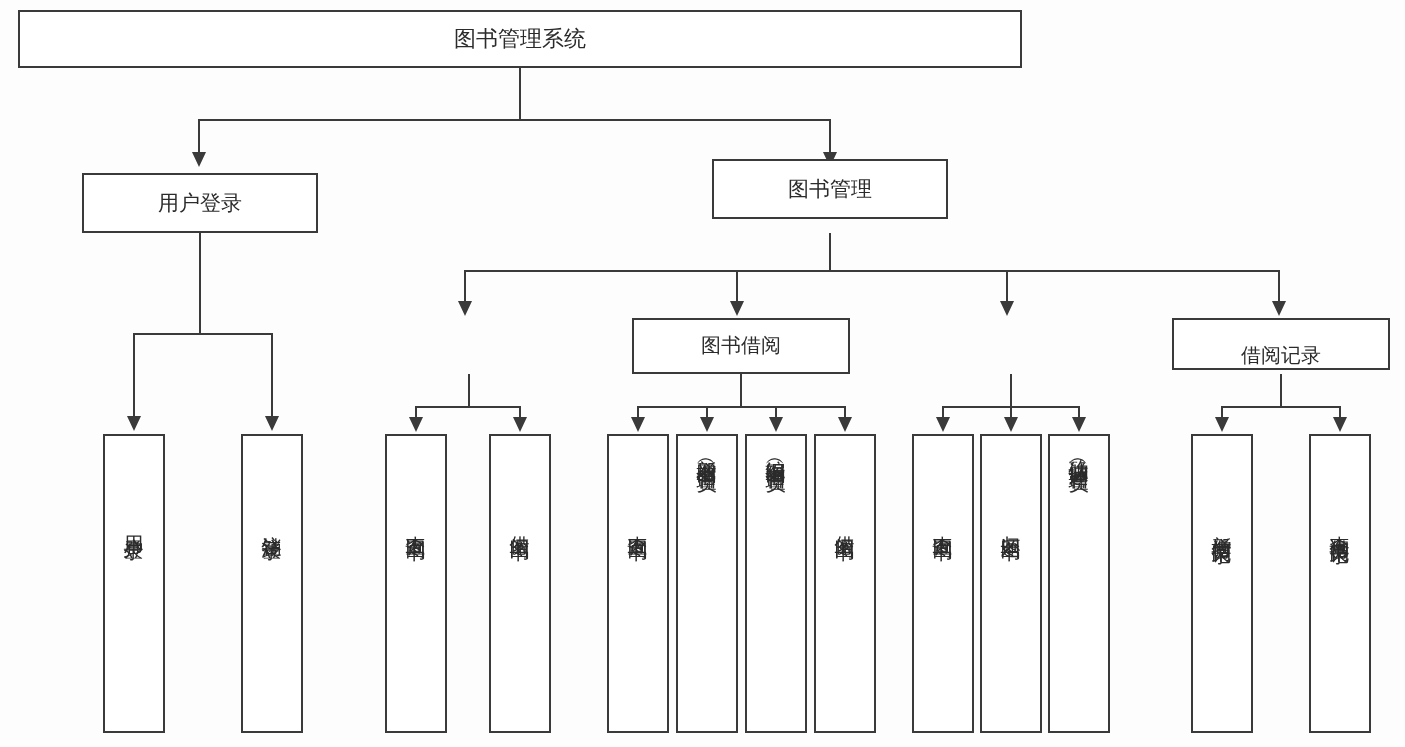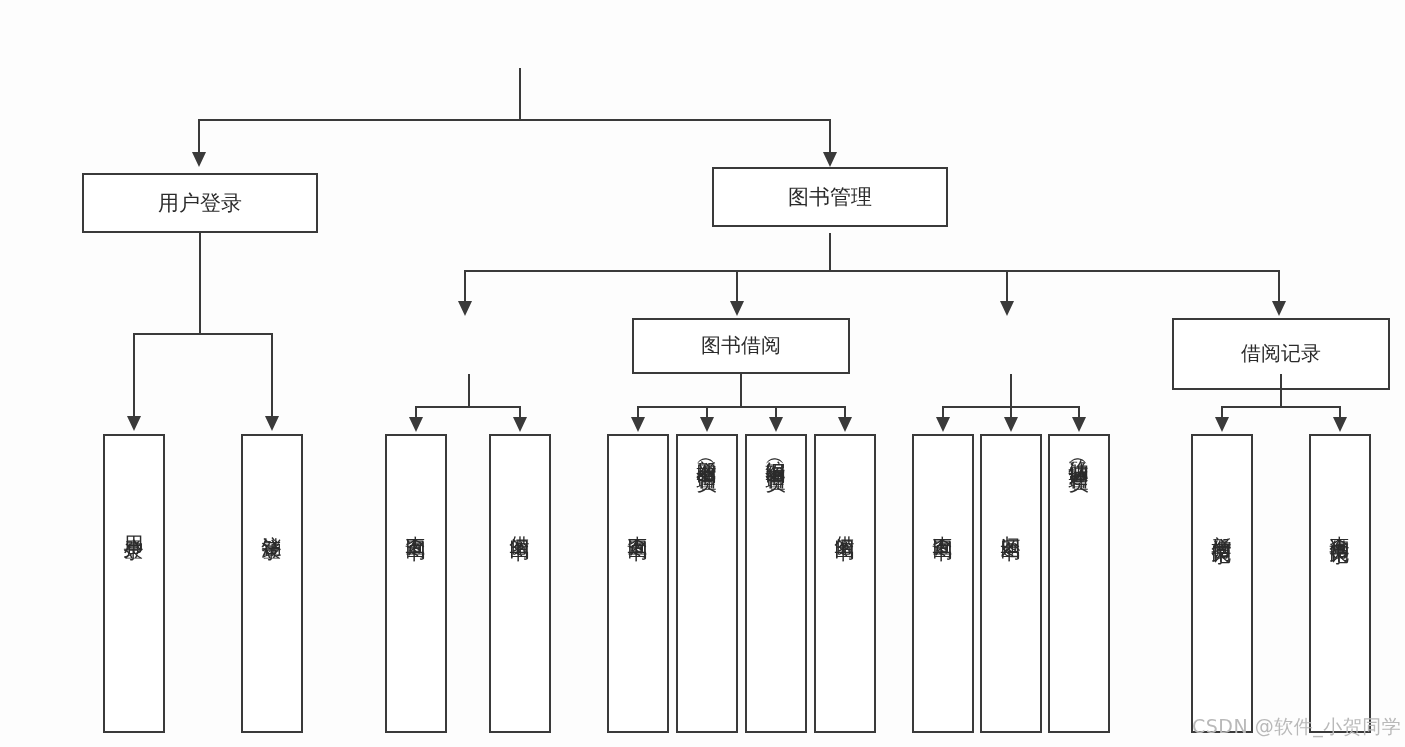--- a/index.html
+++ b/index.html
@@ -79,34 +79,37 @@
     font-size: 19px;
     white-space: nowrap;
     letter-spacing: 0.5px;
   }
 </style>
 </head>
 <body>
 
 <div id="canvas">
 
+  <div class="node root" style="left:18px; top:10px; width:1004px; height:58px;">
+    <span class="node-label">图书管理系统</span>
+  </div>
 
   <div class="edge v" style="left:519px; top:68px; height:52px;"></div>
 
   <div class="edge h" style="left:198px; top:119px; width:633px;"></div>
 
   <div class="edge v" style="left:198px; top:119px; height:35px;"></div>
   <div class="arrow" style="left:192px; top:152px;"></div>
   <div class="edge v" style="left:829px; top:119px; height:35px;"></div>
   <div class="arrow" style="left:823px; top:152px;"></div>
 
   <div class="node lvl2" style="left:82px; top:173px; width:236px; height:60px;">
     <span class="node-label">用户登录</span>
   </div>
-  <div class="node lvl2" style="left:712px; top:167px; width:236px; height:60px;">
+  <div class="node lvl2" style="left:712px; top:159px; width:236px; height:60px;">
     <span class="node-label">图书管理</span>
   </div>
 
   <div class="edge v" style="left:199px; top:233px; height:101px;"></div>
   <div class="edge h" style="left:133px; top:333px; width:139px;"></div>
   <div class="edge v" style="left:133px; top:333px; height:85px;"></div>
   <div class="arrow" style="left:127px; top:416px;"></div>
   <div class="edge v" style="left:271px; top:333px; height:85px;"></div>
   <div class="arrow" style="left:265px; top:416px;"></div>
 
@@ -124,21 +127,21 @@
   <div class="edge v" style="left:736px; top:270px; height:33px;"></div>
   <div class="arrow" style="left:730px; top:301px;"></div>
   <div class="edge v" style="left:1006px; top:270px; height:33px;"></div>
   <div class="arrow" style="left:1000px; top:301px;"></div>
   <div class="edge v" style="left:1278px; top:270px; height:33px;"></div>
   <div class="arrow" style="left:1272px; top:301px;"></div>
 
   <div class="node lvl3" style="left:632px; top:318px; width:218px; height:56px;">
     <span class="node-label">图书借阅</span>
   </div>
-  <div class="node lvl3" style="left:1172px; top:318px; width:218px; height:72px;">
+  <div class="node lvl3" style="left:1172px; top:318px; width:218px; height:52px;align-items:flex-end;">
     <span class="node-label">借阅记录</span>
   </div>
 
   <div class="edge v" style="left:468px; top:374px; height:33px;"></div>
   <div class="edge h" style="left:415px; top:406px; width:106px;"></div>
   <div class="edge v" style="left:415px; top:406px; height:13px;"></div>
   <div class="arrow" style="left:409px; top:417px;"></div>
   <div class="edge v" style="left:519px; top:406px; height:13px;"></div>
   <div class="arrow" style="left:513px; top:417px;"></div>
 
@@ -199,15 +202,14 @@
   <div class="edge v" style="left:1339px; top:406px; height:13px;"></div>
   <div class="arrow" style="left:1333px; top:417px;"></div>
 
   <div class="node leaf mid-text" style="left:1191px; top:434px; width:62px; height:299px;">
     <span class="node-label">新增借阅记录</span>
   </div>
   <div class="node leaf mid-text" style="left:1309px; top:434px; width:62px; height:299px;">
     <span class="node-label">查询借阅记录</span>
   </div>
 
-  <div class="watermark" style="left:1192px; top:714px;">CSDN @软件_小贺同学</div>
 
 </div>
 
 </body></html>

